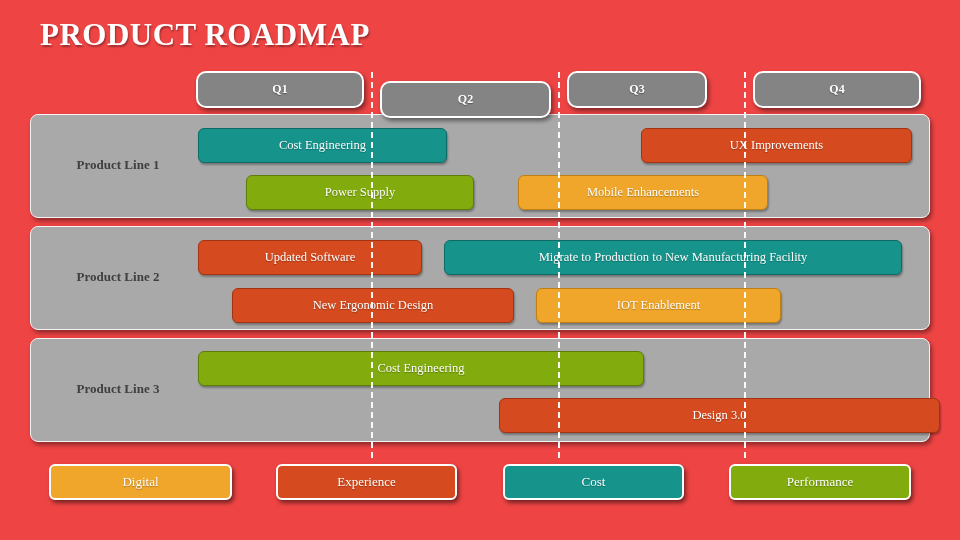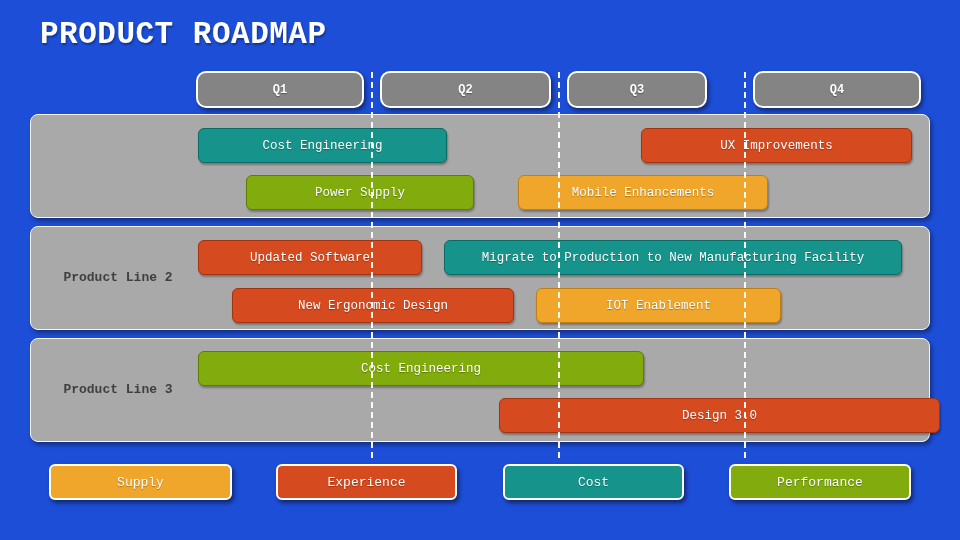--- a/index.html
+++ b/index.html
@@ -1,21 +1,21 @@
 <!DOCTYPE html>
 <html><head>
 <meta charset="utf-8">
 <style>
   * { margin: 0; padding: 0; box-sizing: border-box; }
   html, body { background: #16263a; }
   .slide {
     position: relative;
     width: 960px; height: 540px;
-    background: #1d4ed8;
-    font-family: Liberation Mono, monospace;
+    background: #ef4444;
+    font-family: Liberation Serif, serif;
     overflow: hidden;
   }
   .title {
     position: absolute; left: 40px; top: 17px;
     color: #ffffff; font-size: 31px; font-weight: 700;
     letter-spacing: 0.5px;
     text-shadow: 1px 2px 2px rgba(0,0,0,0.35);
   }
   .qheader {
     position: absolute; top: 71px; height: 37px;
@@ -77,53 +77,54 @@
 </head>
 <body>
 
 <div class="slide">
 
   <div class="title">PRODUCT ROADMAP</div>
 
   <div class="qheader" style="left:196px; width:168px;">
     <span>Q1</span>
   </div>
-  <div class="qheader" style="left:380px; width:171px;">
+  <div class="qheader" style="left:380px; width:171px;margin-top:10px;">
     <span>Q2</span>
   </div>
   <div class="qheader" style="left:567px; width:140px;">
     <span>Q3</span>
   </div>
   <div class="qheader" style="left:753px; width:168px;">
     <span>Q4</span>
   </div>
 
   <div class="dashline" style="left:371px;"></div>
   <div class="dashline" style="left:558px;"></div>
   <div class="dashline" style="left:744px;"></div>
 
   <div class="rowband" style="top:114px;">
+    <div class="rowlabel">Product Line 1</div>
     <div class="bar c-cost" style="left:167px; top:13px; width:249px;">Cost Engineering</div>
     <div class="bar c-experience" style="left:610px; top:13px; width:271px;">UX Improvements</div>
     <div class="bar c-performance" style="left:215px; top:60px; width:228px;">Power Supply</div>
     <div class="bar c-digital" style="left:487px; top:60px; width:250px;">Mobile Enhancements</div>
   </div>
 
   <div class="rowband" style="top:226px;">
     <div class="rowlabel">Product Line 2</div>
     <div class="bar c-experience" style="left:167px; top:13px; width:224px;">Updated Software</div>
     <div class="bar c-cost" style="left:413px; top:13px; width:458px;">Migrate to Production to New Manufacturing Facility</div>
     <div class="bar c-experience" style="left:201px; top:61px; width:282px;">New Ergonomic Design</div>
     <div class="bar c-digital" style="left:505px; top:61px; width:245px;">IOT Enablement</div>
   </div>
 
   <div class="rowband" style="top:338px;">
     <div class="rowlabel">Product Line 3</div>
     <div class="bar c-performance" style="left:167px; top:12px; width:446px;">Cost Engineering</div>
     <div class="bar c-experience" style="left:468px; top:59px; width:441px;">Design 3.0</div>
   </div>
 
-  <div class="legend-box c-digital" style="left:49px; width:183px;">Supply</div>
+  <div class="legend-box c-digital" style="left:49px; width:183px;">Digital</div>
   <div class="legend-box c-experience" style="left:276px; width:181px;">Experience</div>
   <div class="legend-box c-cost" style="left:503px; width:181px;">Cost</div>
   <div class="legend-box c-performance" style="left:729px; width:182px;">Performance</div>
 
 </div>
 
 </body></html>

